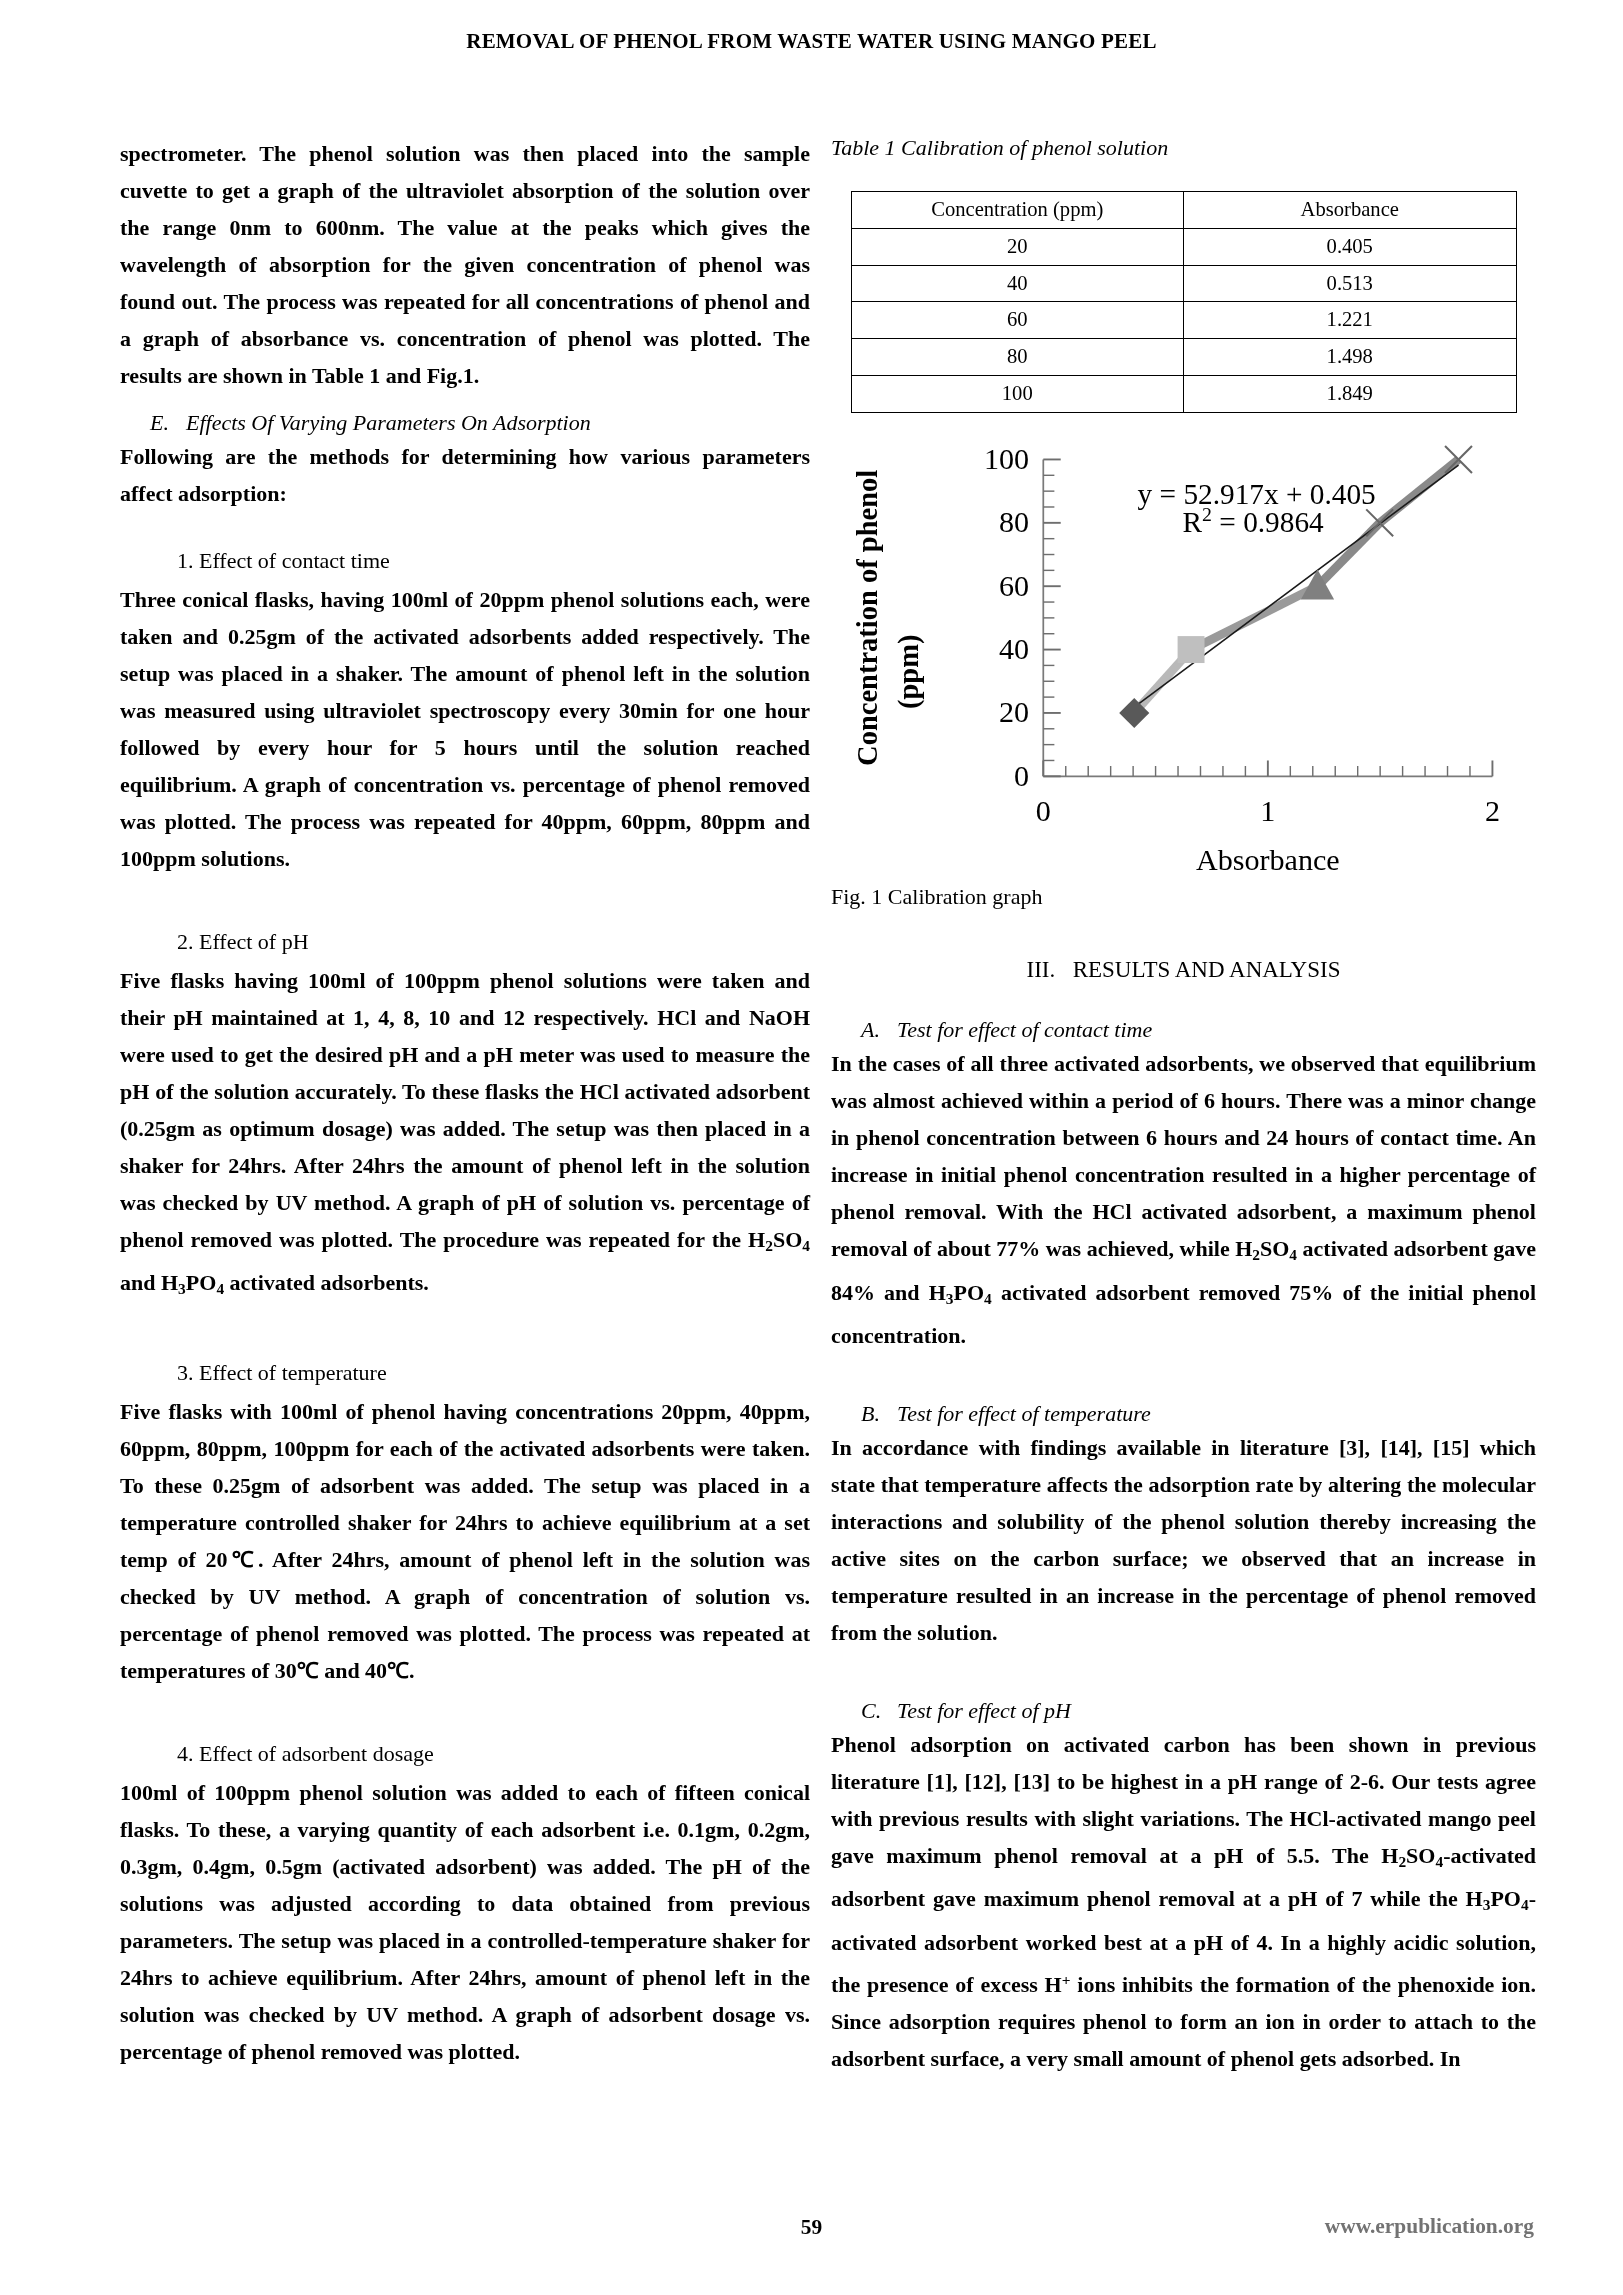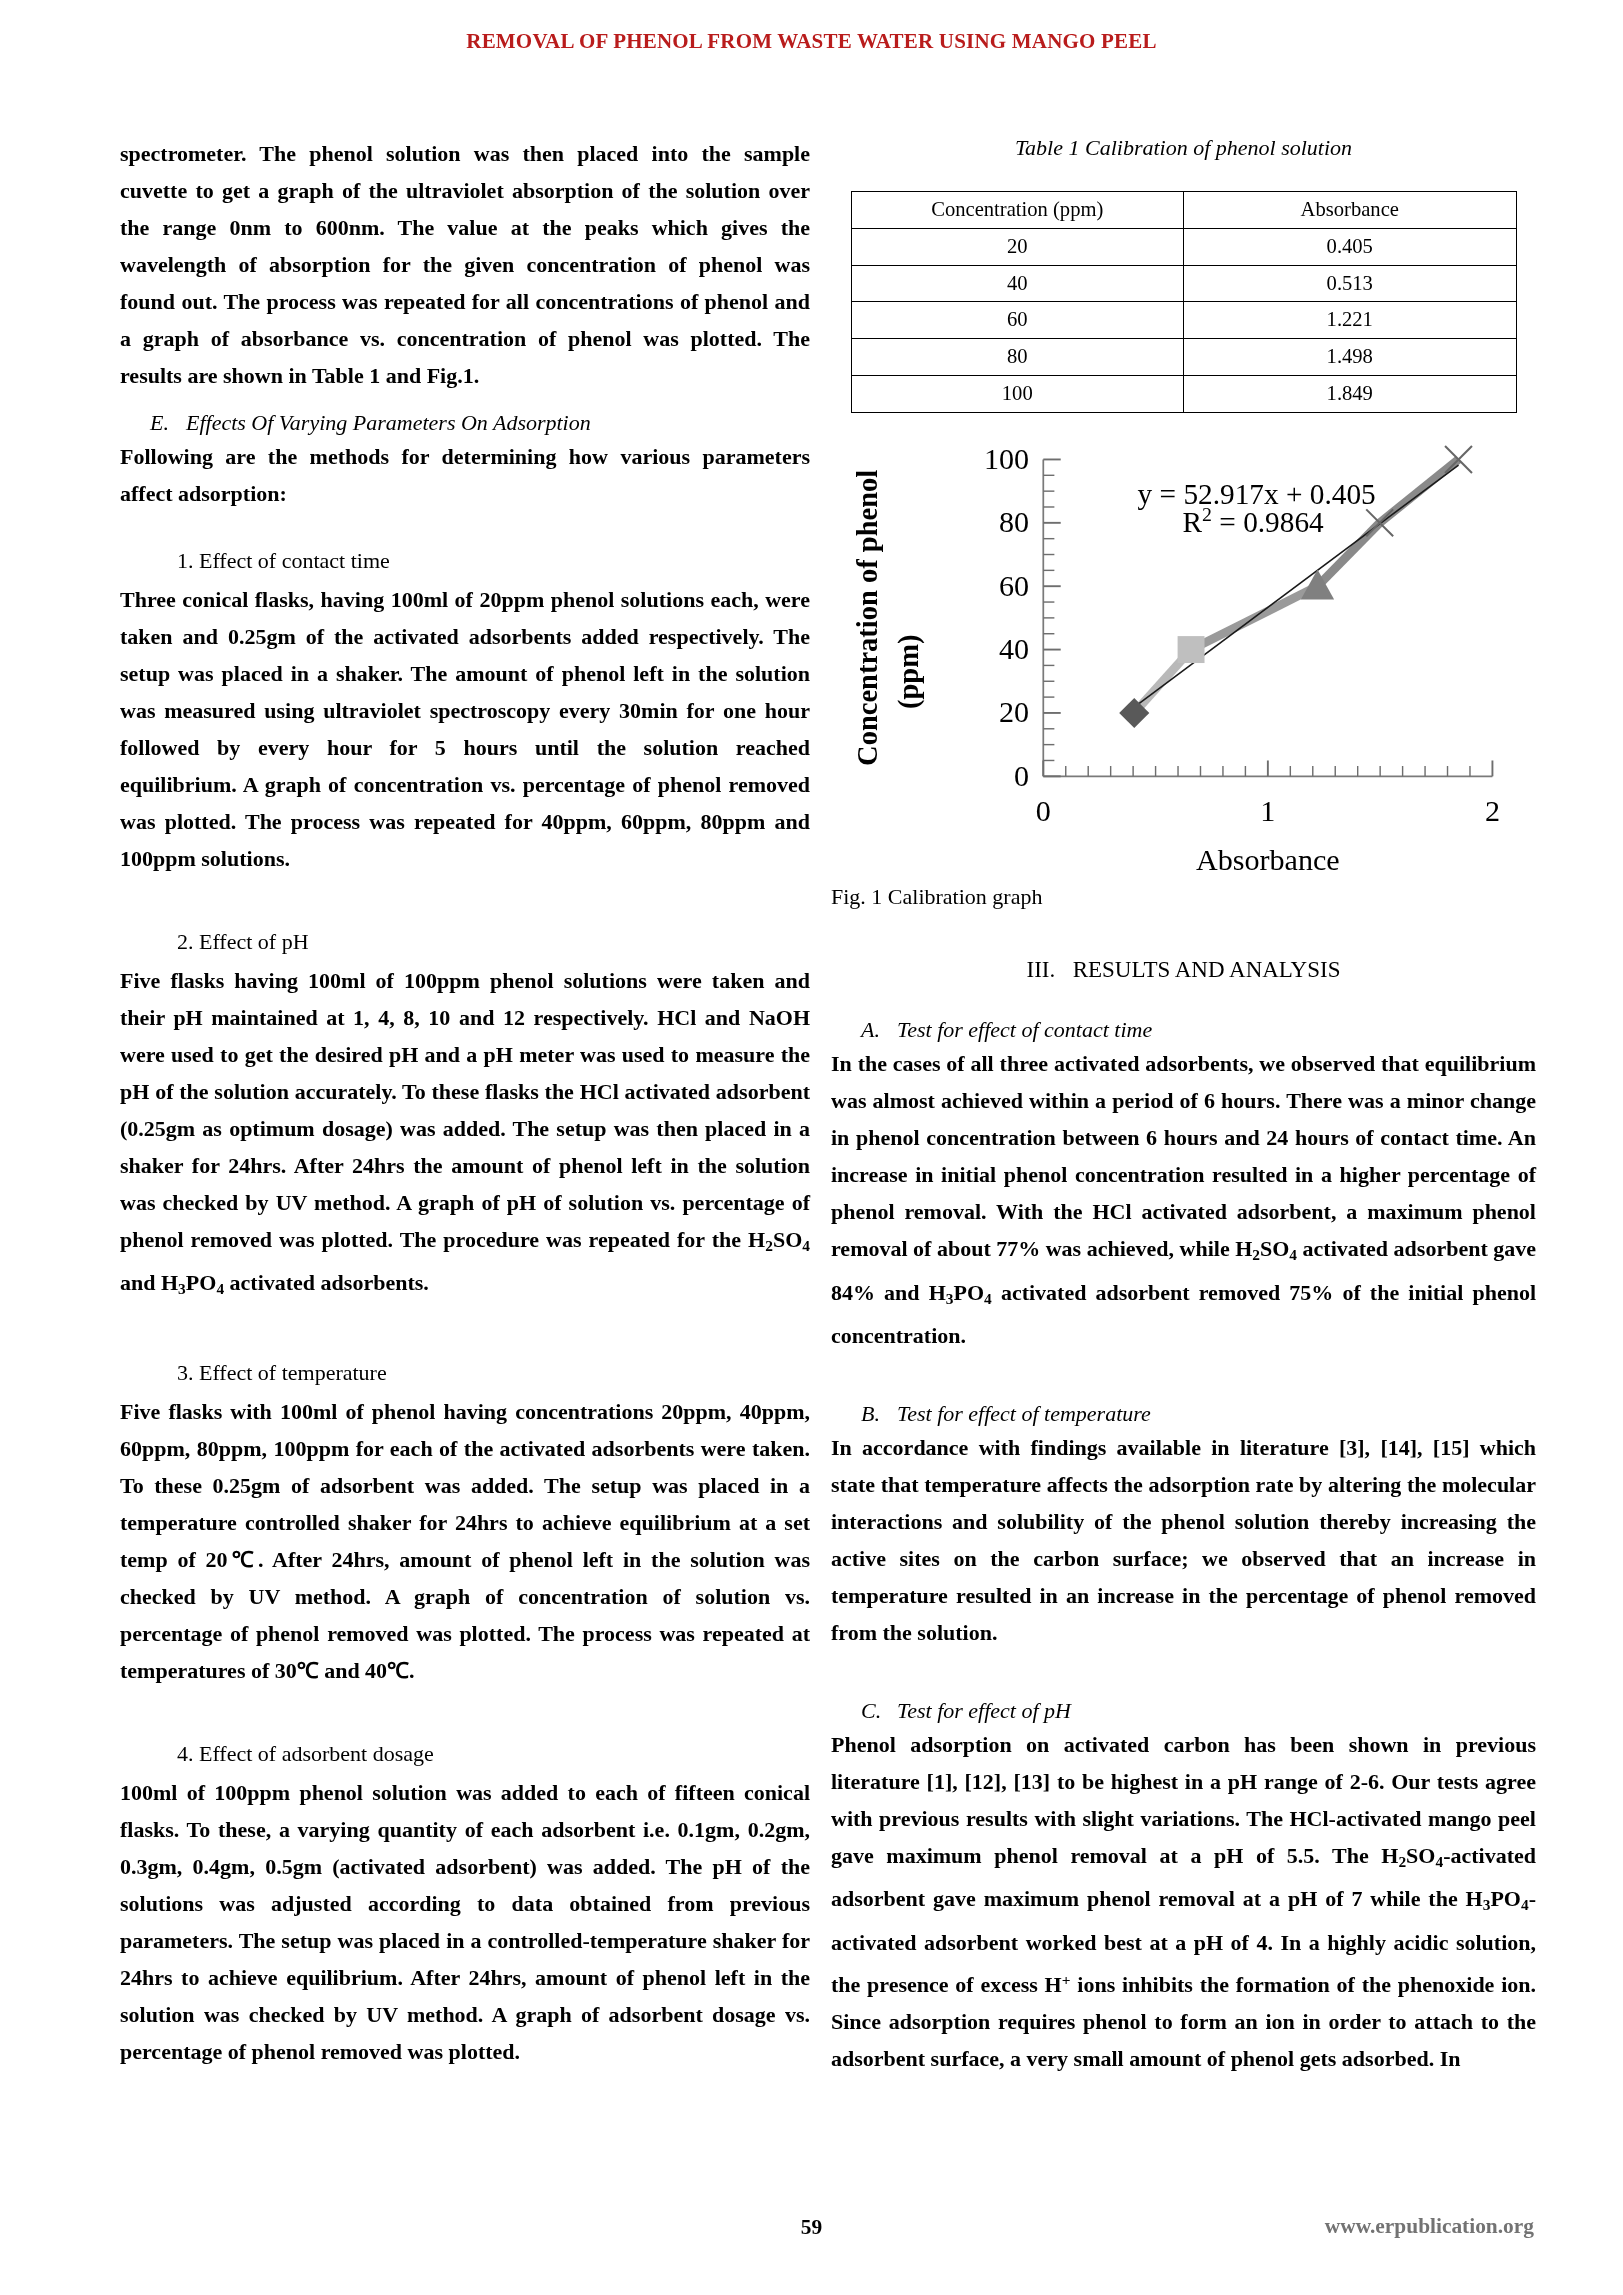--- a/index.html
+++ b/index.html
@@ -26,21 +26,21 @@
   .running-head {
     position: absolute;
     left: 0;
     top: 28.5px;
     width: 1623px;
     text-align: center;
     font-family: "Liberation Serif", serif;
     font-weight: bold;
     font-size: 21px;
     letter-spacing: 0.2px;
-    color: #b91c1c;
+    color: #000000;
   }
 
   
   .col-left {
     position: absolute;
     left: 120px;
     top: 135px;
     width: 690px;
   }
   .col-right {
@@ -95,21 +95,20 @@
   }
   h2.sectionhead .rn { margin-right: 17.4px; }
 
   sub { font-size: 0.7em; vertical-align: -0.28em; }
   sup { font-size: 0.7em; vertical-align: 0.45em; }
 
   
   .table-caption {
     font-size: 22px;
     font-style: italic;
-    text-align: center;
     font-family: "Liberation Serif", serif;
     margin: 0 0 30px 0;
   }
   table.caltable {
     border-collapse: collapse;
     width: 666px;
     margin: 0 auto;
     table-layout: fixed;
   }
   table.caltable td, table.caltable th {

